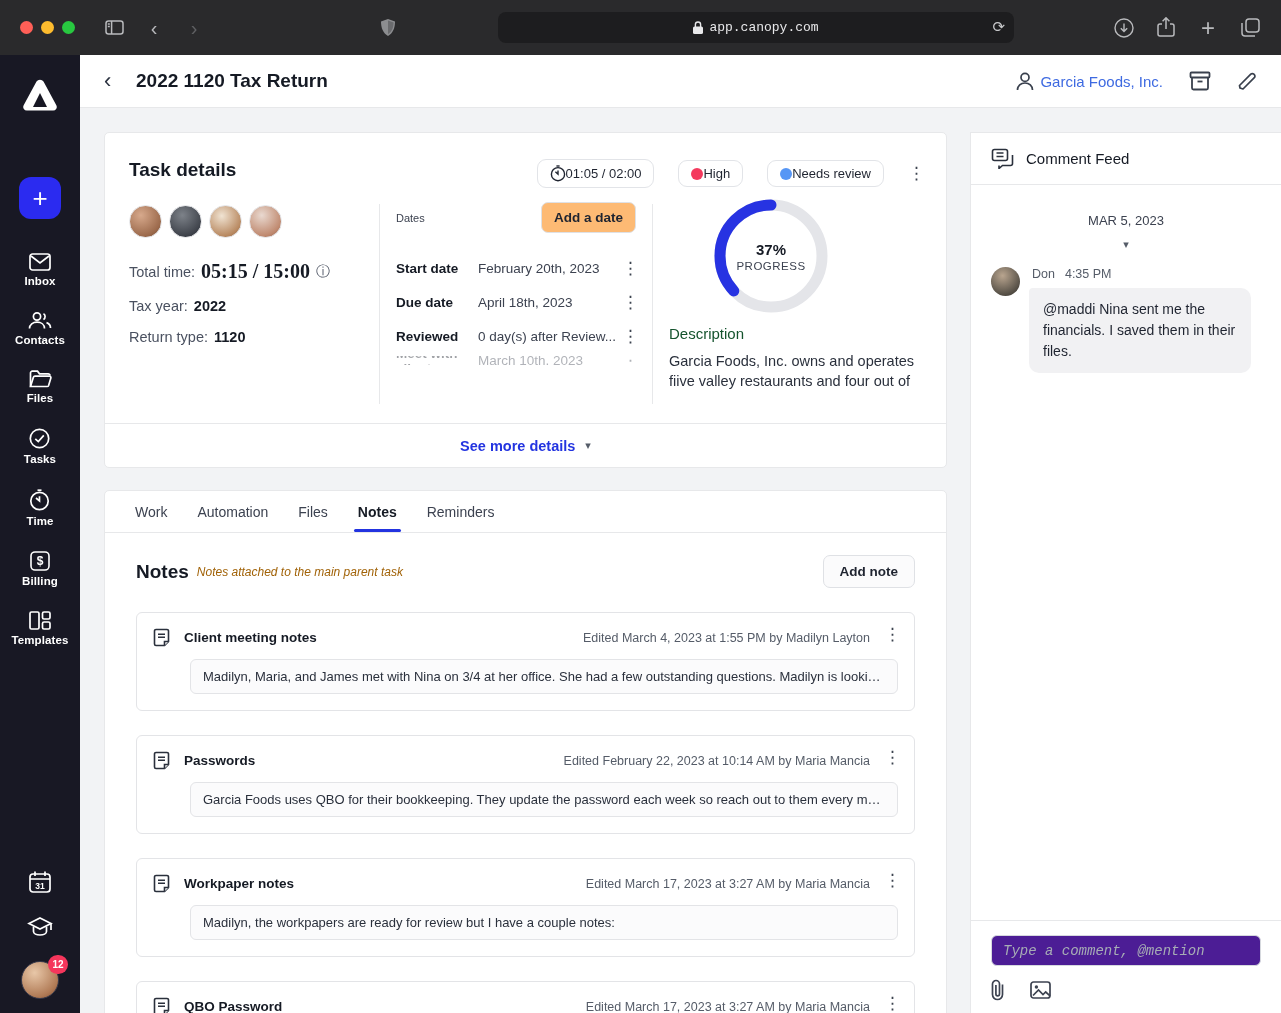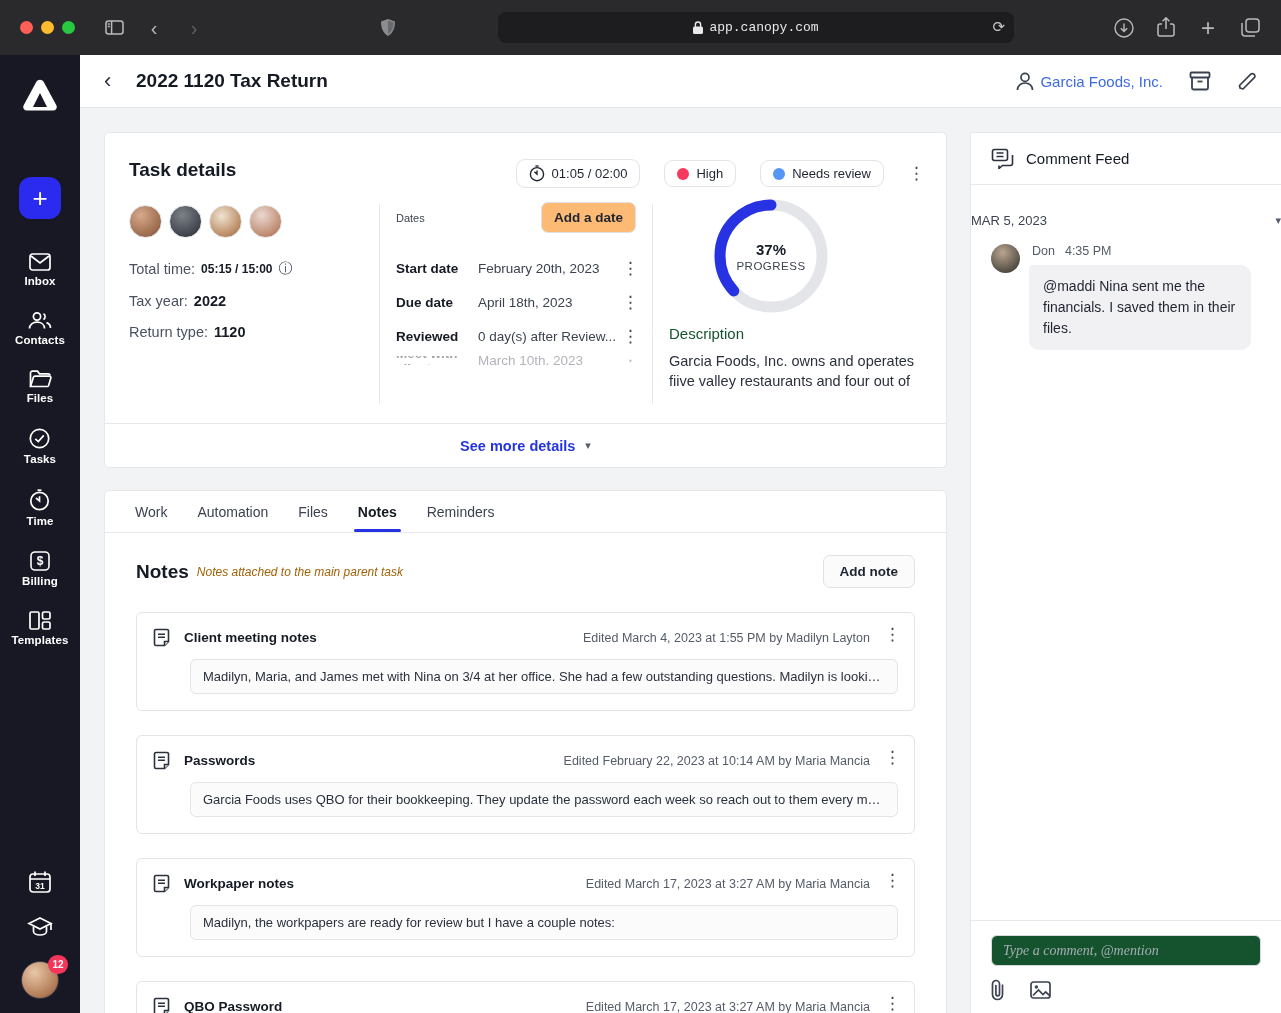--- a/index.html
+++ b/index.html
@@ -41,35 +41,35 @@
   .client-link { display:flex; align-items:center; gap:6px; color:#3e6ae1; font-size:15px; cursor:pointer; }
   .client-link .p-icon { color:#39404d; }
   .hdr-icon { color:#39404d; cursor:pointer; }
 
   
   .card { position:absolute; background:#fff; border:1px solid #e7e8ea; border-radius:5px; }
   .task-card { left:24px; top:77px; width:843px; height:336px; }
   .task-top { display:flex; padding:26px 24px 0; }
   .task-title { font-size:19px; font-weight:700; color:#151a24; }
   .chip-row { margin-left:auto; display:flex; align-items:center; gap:24px; }
-  .chip { display:flex; align-items:center; gap:7px; border:1px solid #e2e4e8; border-radius:9px; background:#fff; padding:5px 12px; font-size:13px; color:#1f2430; }
+  .chip { display:flex; align-items:center; border:1px solid #e2e4e8; border-radius:9px; background:#fff; padding:5px 12px; font-size:13px; color:#1f2430; }
   .dot { width:12px; height:12px; border-radius:50%; }
   .kebab { color:#3c434f; font-size:17px; line-height:.55; letter-spacing:0; cursor:pointer; text-align:center; width:14px; }
   .task-body { display:flex; padding:14px 24px 0; height:218px; }
   .col-left { width:250px; }
   .avatars { display:flex; gap:7px; margin-top:3px; }
   .ava-s { width:33px; height:33px; border-radius:50%; border:1px solid #e3e4e7; }
   .a1 { background:radial-gradient(circle at 35% 30%, #d7a98c, #9c6a4c 70%, #6e4630); }
   .a2 { background:radial-gradient(circle at 40% 30%, #7d8289, #40444c 70%, #23262c); }
   .a3 { background:radial-gradient(circle at 38% 32%, #f0e3d2, #b98a62 70%, #8a5c3d); }
   .a4 { background:radial-gradient(circle at 38% 30%, #e9d9d0, #c08a70 70%, #8f5b45); }
   .meta-line { margin-top:22px; font-size:14.5px; color:#4a5160; display:flex; align-items:center; gap:6px; }
   .meta-line + .meta-line { margin-top:15px; }
   .meta-line b { color:#151a24; font-weight:700; }
-  .meta-line .big { font-size:12px; }
+  .meta-line .big { font-size:20px;font-family:Liberation Serif, serif; }
   .info { color:#4a5160; font-size:14px; }
   .vdiv { width:1px; background:#e7e8ea; margin:2px 0; }
   .col-dates { width:272px; padding:0 16px 0 16px; }
   .dates-head { display:flex; align-items:center; }
   .dates-title { font-size:11px; color:#3c4250; }
   .add-date { margin-left:auto; border:1px solid #dfe1e5; background:#fdba74; border-radius:7px; padding:7px 12px; font-size:13.5px; font-weight:700; color:#1f2430; cursor:pointer; }
   .date-row { display:flex; align-items:center; margin-top:19px; font-size:13.5px; }
   .date-row .dl { width:82px; font-weight:700; color:#151a24; flex-shrink:0; }
   .date-row .dv { color:#3c4250; white-space:nowrap; overflow:hidden; text-overflow:ellipsis; width:140px; }
   .date-row .kebab { margin-left:auto; }
@@ -100,27 +100,27 @@
   .note-icon { color:#2a303c; margin-right:14px; margin-top:1px; }
   .note-title { font-size:13.5px; font-weight:700; color:#151a24; margin-top:3px; }
   .note-meta { margin-left:auto; font-size:12.5px; color:#555c68; margin-top:4px; }
   .note-head .kebab { margin-left:14px; margin-top:3px; }
   .note-body { margin:12px 0 0 37px; border:1px solid #e3e4e7; background:#fbfbfc; border-radius:6px; padding:9px 12px; font-size:13px; color:#2a303c; white-space:nowrap; overflow:hidden; text-overflow:ellipsis; }
 
   
   .comment-panel { position:absolute; right:0; top:77px; bottom:0; width:311px; background:#fff; border:1px solid #e7e8ea; border-right:none; border-bottom:none; }
   .cf-head { height:52px; display:flex; align-items:center; gap:12px; padding:0 20px; border-bottom:1px solid #e7e8ea; }
   .cf-title { font-size:15px; color:#151a24; }
-  .cf-date { display:flex; align-items:center; justify-content:space-between; gap:10px; margin-top:28px; font-size:13px; color:#3c4250; cursor:pointer; }
+  .cf-date { display:flex; align-items:center; justify-content:space-between; gap:10px; margin-top:28px; font-size:13px; color:#3c4250; cursor:pointer;flex-direction:column; }
   .comment { display:flex; padding:16px 20px 0; gap:9px; }
   .c-ava { width:29px; height:29px; border-radius:50%; flex-shrink:0; background:radial-gradient(circle at 40% 30%, #b9a58f, #5d564c 65%, #2e2c28); }
   .c-name-row { font-size:12.5px; color:#555c68; display:flex; gap:10px; padding-left:3px; }
   .c-bubble { margin-top:7px; background:#f1f1f3; border-radius:4px 10px 10px 10px; padding:11px 14px; font-size:14px; line-height:21px; color:#1f2430; width:222px; }
   .cf-bottom { position:absolute; left:0; right:0; bottom:0; border-top:1px solid #e7e8ea; padding:14px 20px 12px; background:#fff; }
-  .c-input { width:100%; height:31px; border:1px solid #d6d9de; border-radius:6px; font-style:italic; font-size:14px; color:#9aa0a8; padding:0 11px; font-family:Liberation Serif, serif; background:#14532d; }
+  .c-input { width:100%; height:31px; border:1px solid #d6d9de; border-radius:6px; font-style:italic; font-size:14px; color:#9aa0a8; padding:0 11px; font-family:Liberation Mono, monospace; background:#4c1d95; }
   .c-input::placeholder { color:#a7adb5; font-style:italic; }
   .c-tools { display:flex; gap:26px; margin-top:13px; color:#3c4250; align-items:center; }
 </style>
 </head>
 <body>
 
 <div class="chrome">
   <div class="traffic">
     <span class="light" style="background:#ff5f57"></span>
     <span class="light" style="background:#febc2e"></span>

